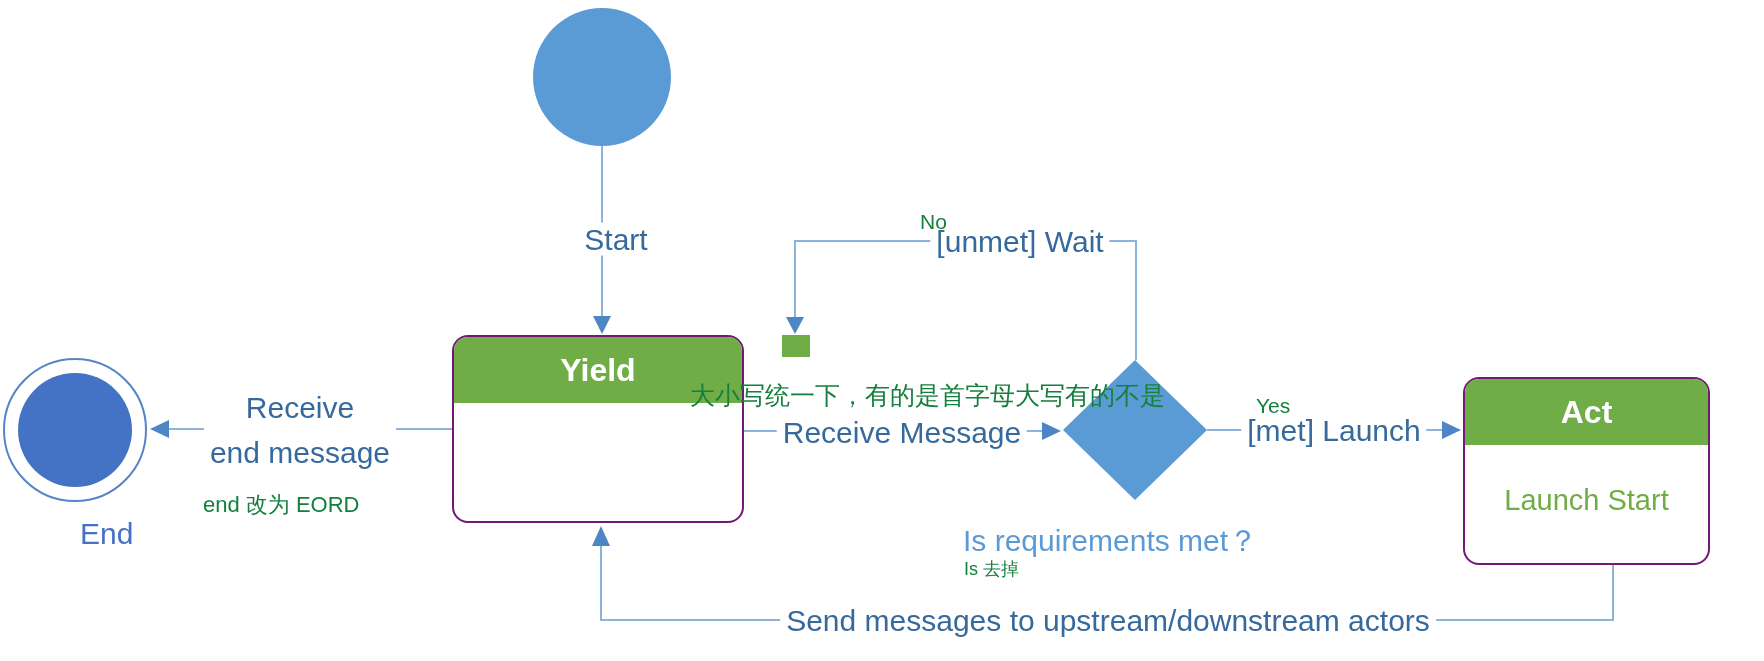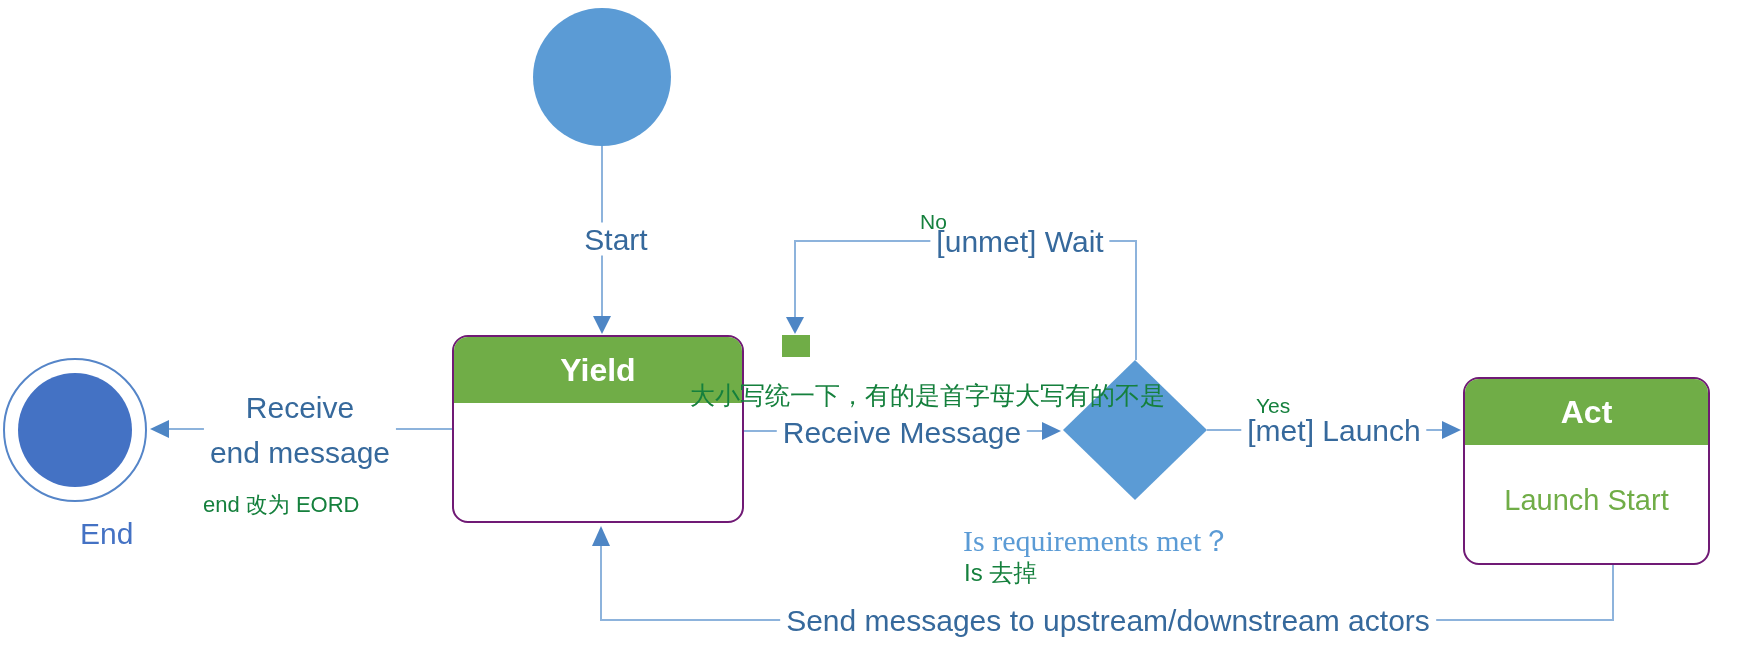--- a/index.html
+++ b/index.html
@@ -85,27 +85,27 @@
 
   <div class="lbl center" style="left:1334px;top:430px;">[met] Launch</div>
 
   <div class="lbl center" style="left:1108px;top:620px;">Send messages to upstream/downstream actors</div>
 
   <div class="lbl center" style="left:300px;top:430px;line-height:45px;">
     <div>Receive</div>
     <div>end message</div>
   </div>
 
-  <div class="lbl light" style="left:963px;top:524px;padding:0;font-family:Liberation Serif, serif;">Is requirements met？</div>
+  <div class="lbl light" style="left:963px;top:524px;padding:0;">Is requirements met？</div>
 
   <div class="lbl" style="left:44px;top:517px;color:#4472C4;background:transparent;padding:0;margin-left:36px;">End</div>
 
   <div class="note" style="left:920px;top:210px;font-size:21px;">No</div>
 
   <div class="note" style="left:1256px;top:394px;font-size:21px;">Yes</div>
 
   <div class="note" style="left:690px;top:379px;font-size:25px;">大小写统一下，有的是首字母大写有的不是</div>
 
   <div class="note" style="left:203px;top:490px;font-size:22px;">end 改为 EORD</div>
 
-  <div class="note" style="left:964px;top:557px;font-size:24px;">Is 去掉</div>
+  <div class="note" style="left:964px;top:557px;font-size:18px;">Is 去掉</div>
 
 </div>
 
 </body></html>

